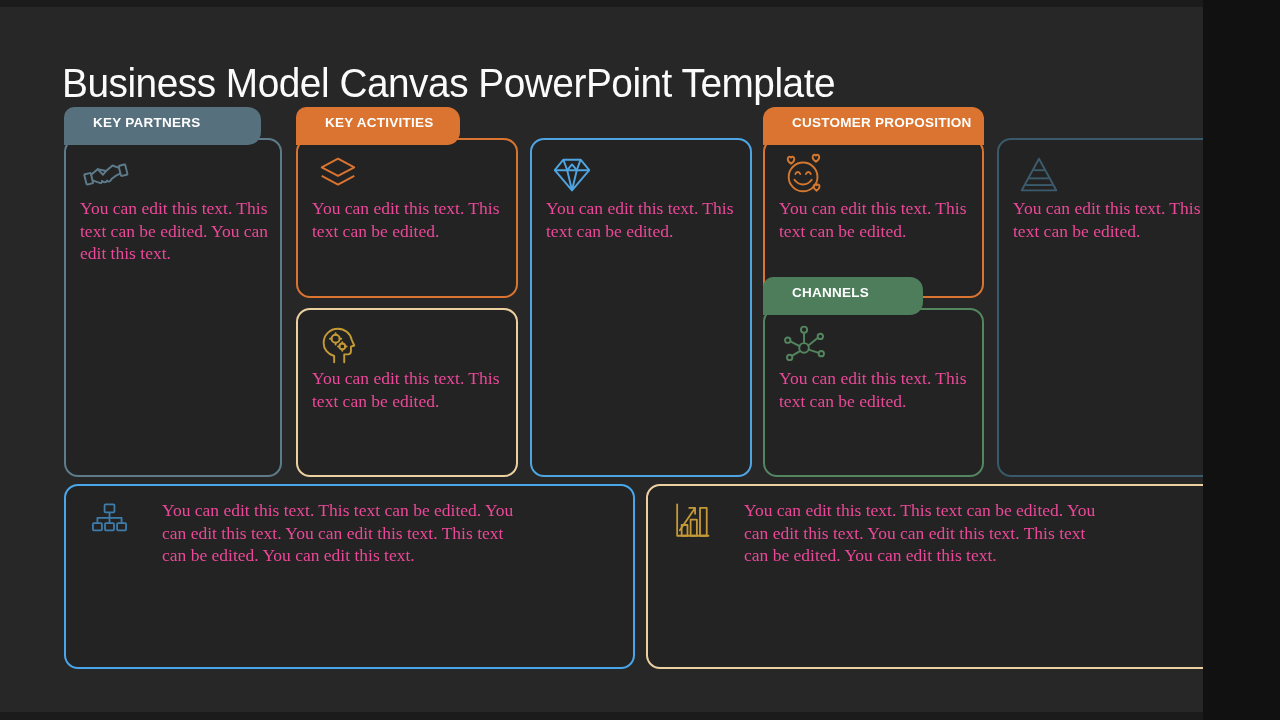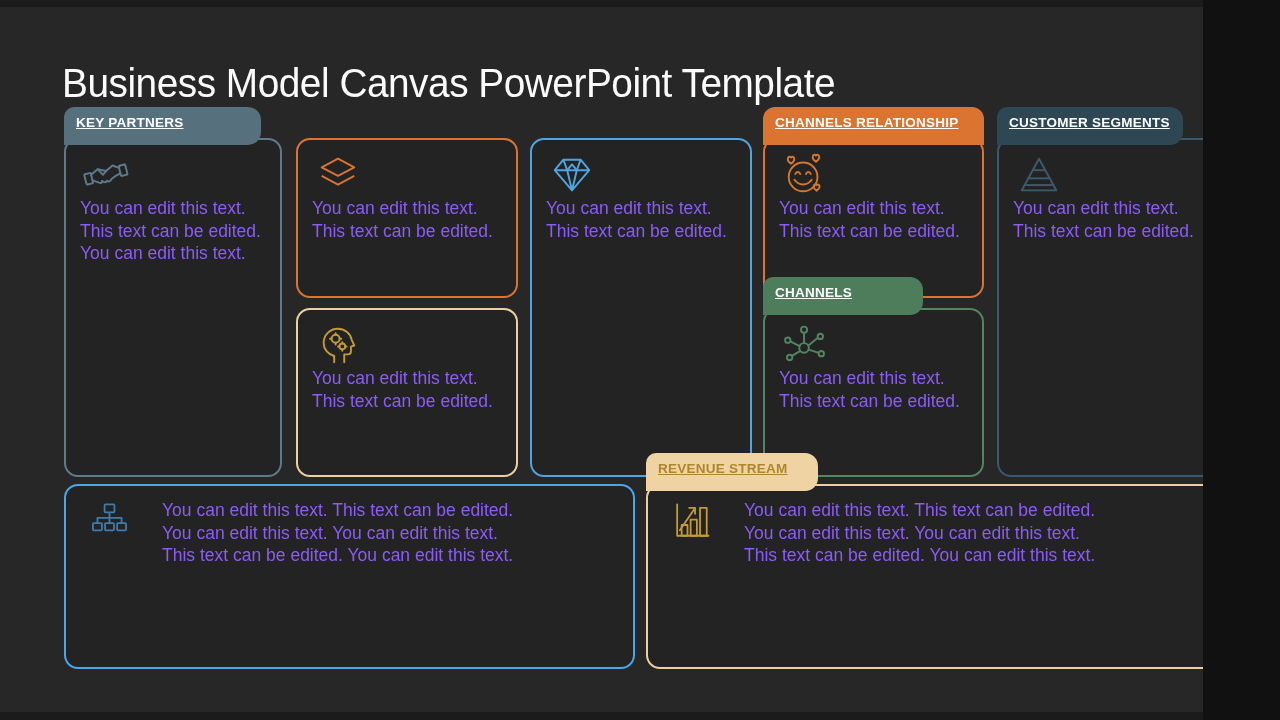--- a/index.html
+++ b/index.html
@@ -12,36 +12,35 @@
   .title{
     position:absolute;left:62px;top:34px;font-size:40px;font-weight:400;
     letter-spacing:-0.5px;transform:scaleX(.97);transform-origin:left center;white-space:nowrap;
   }
   .sec{position:absolute;z-index:1;}
   .sec.z-top{z-index:6;}
   .tab{
     position:absolute;top:0;left:0;height:38px;box-sizing:border-box;
     background:var(--tab);color:var(--label);
     border-radius:10px 13px 13px 0;
-    padding:8px 12px 0 12px;
+    padding:8px 12px 0 29px;
     font-size:13.5px;font-weight:700;letter-spacing:.25px;white-space:nowrap;
     z-index:2;
-    text-decoration:underline;
   }
   .tab.tab-full{right:0;width:auto !important;border-radius:12px 12px 0 0;}
   .card{
     position:absolute;left:0;right:0;top:31px;bottom:0;
     background:#232323;border:2.5px solid var(--border);border-radius:14px;
     z-index:1;
   }
   .icon{position:absolute;top:12px;left:17px;width:46px;height:46px;color:var(--icon);}
   .icon svg{width:100%;height:100%;display:block;}
   .body{
     position:absolute;left:14px;right:10px;top:57px;margin:0;
-    font-size:17.5px;line-height:1.29;color:#8b5cf6;
+    font-size:17.5px;line-height:1.29;color:#ec4899;font-family:Liberation Serif, serif;
   }
   .sec-wide .icon{top:13px;left:22px;width:43px;height:43px;}
   .sec-wide .body{left:96px;right:110px;top:13px;}
 </style>
 </head>
 <body>
 
 <div class="slide" style="background-color: rgb(39, 39, 39);">
 
   <h1 class="title" style="color: rgb(251, 251, 251);">Business Model Canvas PowerPoint Template</h1>
@@ -60,20 +59,21 @@
             <path d="M18.5 29 C19.5 31 22.5 32 23.5 30"></path>
             <path d="M23.5 30 C24.5 32 27.5 31.5 28.5 29.5 L33 27.5 L39 26"></path>
           </g>
         </svg>
       </span>
       <p class="body">You can edit this text. This text can be edited. You can edit this text.</p>
     </div>
   </section>
 
   <section class="sec" style="left: 296px; top: 107px; width: 222px; height: 191px; --tab: #da7430; --label: #ffffff; --border: #da7430; --icon: #da7430;">
+    <div class="tab" style="width:164px">KEY ACTIVITIES</div>
     <div class="card">
       <span class="icon">
         <svg viewBox="0 0 48 48" fill="none" stroke="currentColor" stroke-width="2" stroke-linejoin="round">
           <path d="M24 7 L41 16 L24 25 L7 16 Z"></path>
           <path d="M7 25 L24 34 L41 25"></path>
         </svg>
       </span>
       <p class="body">You can edit this text. This text can be edited.</p>
     </div>
   </section>
@@ -86,42 +86,41 @@
           <path d="M6 19 H42"></path>
           <path d="M15 8 L19 19 L24 40 L29 19 L33 8"></path>
           <path d="M19 19 L24 13 L29 19"></path>
         </svg>
       </span>
       <p class="body">You can edit this text. This text can be edited.</p>
     </div>
   </section>
 
   <section class="sec" style="left: 763px; top: 107px; width: 221px; height: 191px; --tab: #da7430; --label: #ffffff; --border: #da7430; --icon: #d4772f;">
-    <div class="tab tab-full">CHANNELS RELATIONSHIP</div>
+    <div class="tab tab-full">CUSTOMER PROPOSITION</div>
     <div class="card">
       <span class="icon">
         <svg viewBox="0 0 48 48" fill="none" stroke="currentColor" stroke-width="2" stroke-linecap="round" stroke-linejoin="round">
           <defs>
             <path id="ht" d="M0 1.6 C0 0 1.3 -0.6 2.2 0.5 C3.1 -0.6 4.4 0 4.4 1.6 C4.4 3.1 2.2 4.6 2.2 4.6 C2.2 4.6 0 3.1 0 1.6 Z"></path>
           </defs>
           <circle cx="22" cy="26" r="15"></circle>
           <path d="M14 23 C15 20.2 18 20.2 19 23"></path>
           <path d="M25 23 C26 20.2 29 20.2 30 23"></path>
           <path d="M13 29 C17.5 35.5 26.5 35.5 31 29"></path>
           <use href="#ht" transform="translate(6 5) scale(1.55)" stroke-width="1.3"></use>
           <use href="#ht" transform="translate(32 3) scale(1.55)" stroke-width="1.3"></use>
           <use href="#ht" transform="translate(33 34) scale(1.4)" stroke-width="1.45"></use>
         </svg>
       </span>
       <p class="body">You can edit this text. This text can be edited.</p>
     </div>
   </section>
 
   <section class="sec" style="left: 997px; top: 107px; width: 219px; height: 370px; --tab: #2d4854; --label: #ffffff; --border: #3a5a6b; --icon: #3c5b6c;">
-    <div class="tab" style="width:186px">CUSTOMER SEGMENTS</div>
     <div class="card">
       <span class="icon">
         <svg viewBox="0 0 48 48" fill="none" stroke="currentColor" stroke-width="2" stroke-linejoin="round">
           <path d="M24 7 L42 40 H6 Z"></path>
           <path d="M18.2 19 H29.8"></path>
           <path d="M13.6 27.5 H34.4"></path>
           <path d="M9.8 34.5 H38.2"></path>
         </svg>
       </span>
       <p class="body">You can edit this text. This text can be edited.</p>
@@ -170,21 +169,20 @@
           <rect x="5.5" y="27" width="10" height="8" rx="1"></rect>
           <rect x="19" y="27" width="10" height="8" rx="1"></rect>
           <rect x="32.5" y="27" width="10" height="8" rx="1"></rect>
         </svg>
       </span>
       <p class="body">You can edit this text. This text can be edited. You can edit this text. You can edit this text. This text can be edited. You can edit this text.</p>
     </div>
   </section>
 
   <section class="sec z-top sec-wide" style="left: 646px; top: 453px; width: 572px; height: 216px; --tab: #f0d3a3; --label: #af862c; --border: #edd0a0; --icon: #c39a36;">
-    <div class="tab" style="width:172px">REVENUE STREAM</div>
     <div class="card">
       <span class="icon">
         <svg viewBox="0 0 48 48" fill="none" stroke="currentColor" stroke-width="2" stroke-linecap="round" stroke-linejoin="round">
           <path d="M8 6 V41 H43"></path>
           <rect x="13" y="29" width="6.5" height="12"></rect>
           <rect x="23" y="23" width="7" height="18"></rect>
           <rect x="33.5" y="10" width="7.5" height="31"></rect>
           <path d="M11 35 L28 10 M28 10 H21.5 M28 10 V16.5"></path>
         </svg>
       </span>

